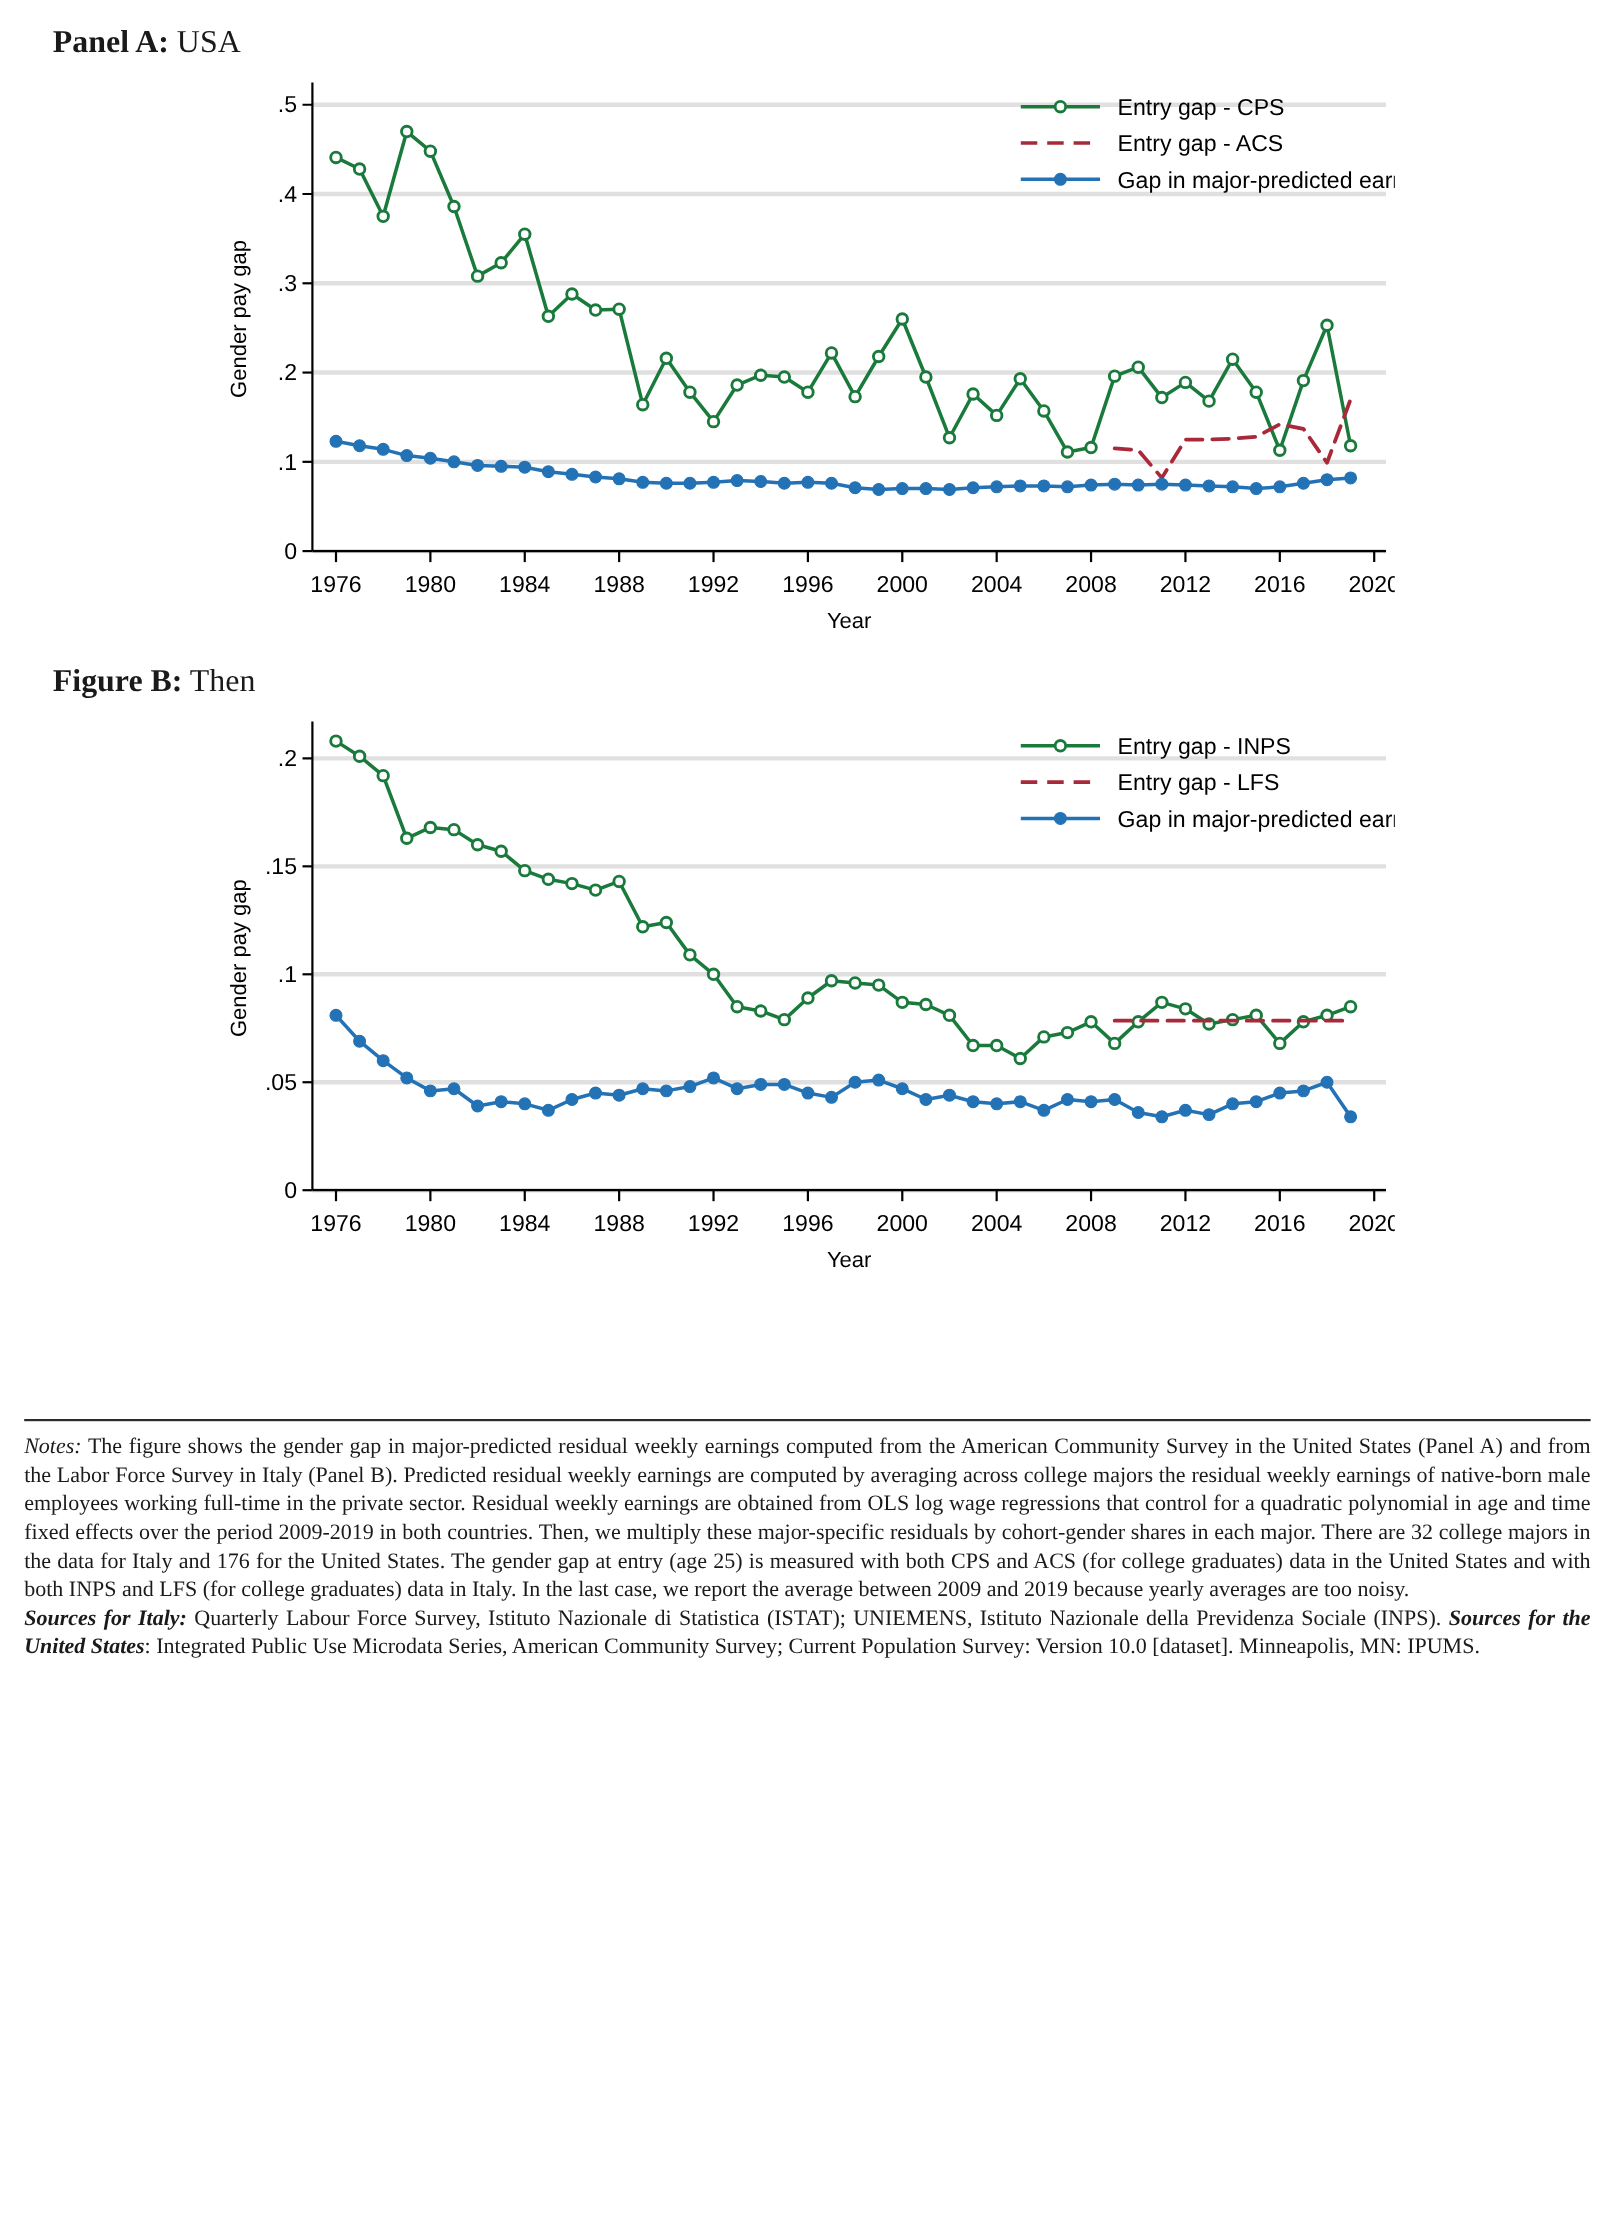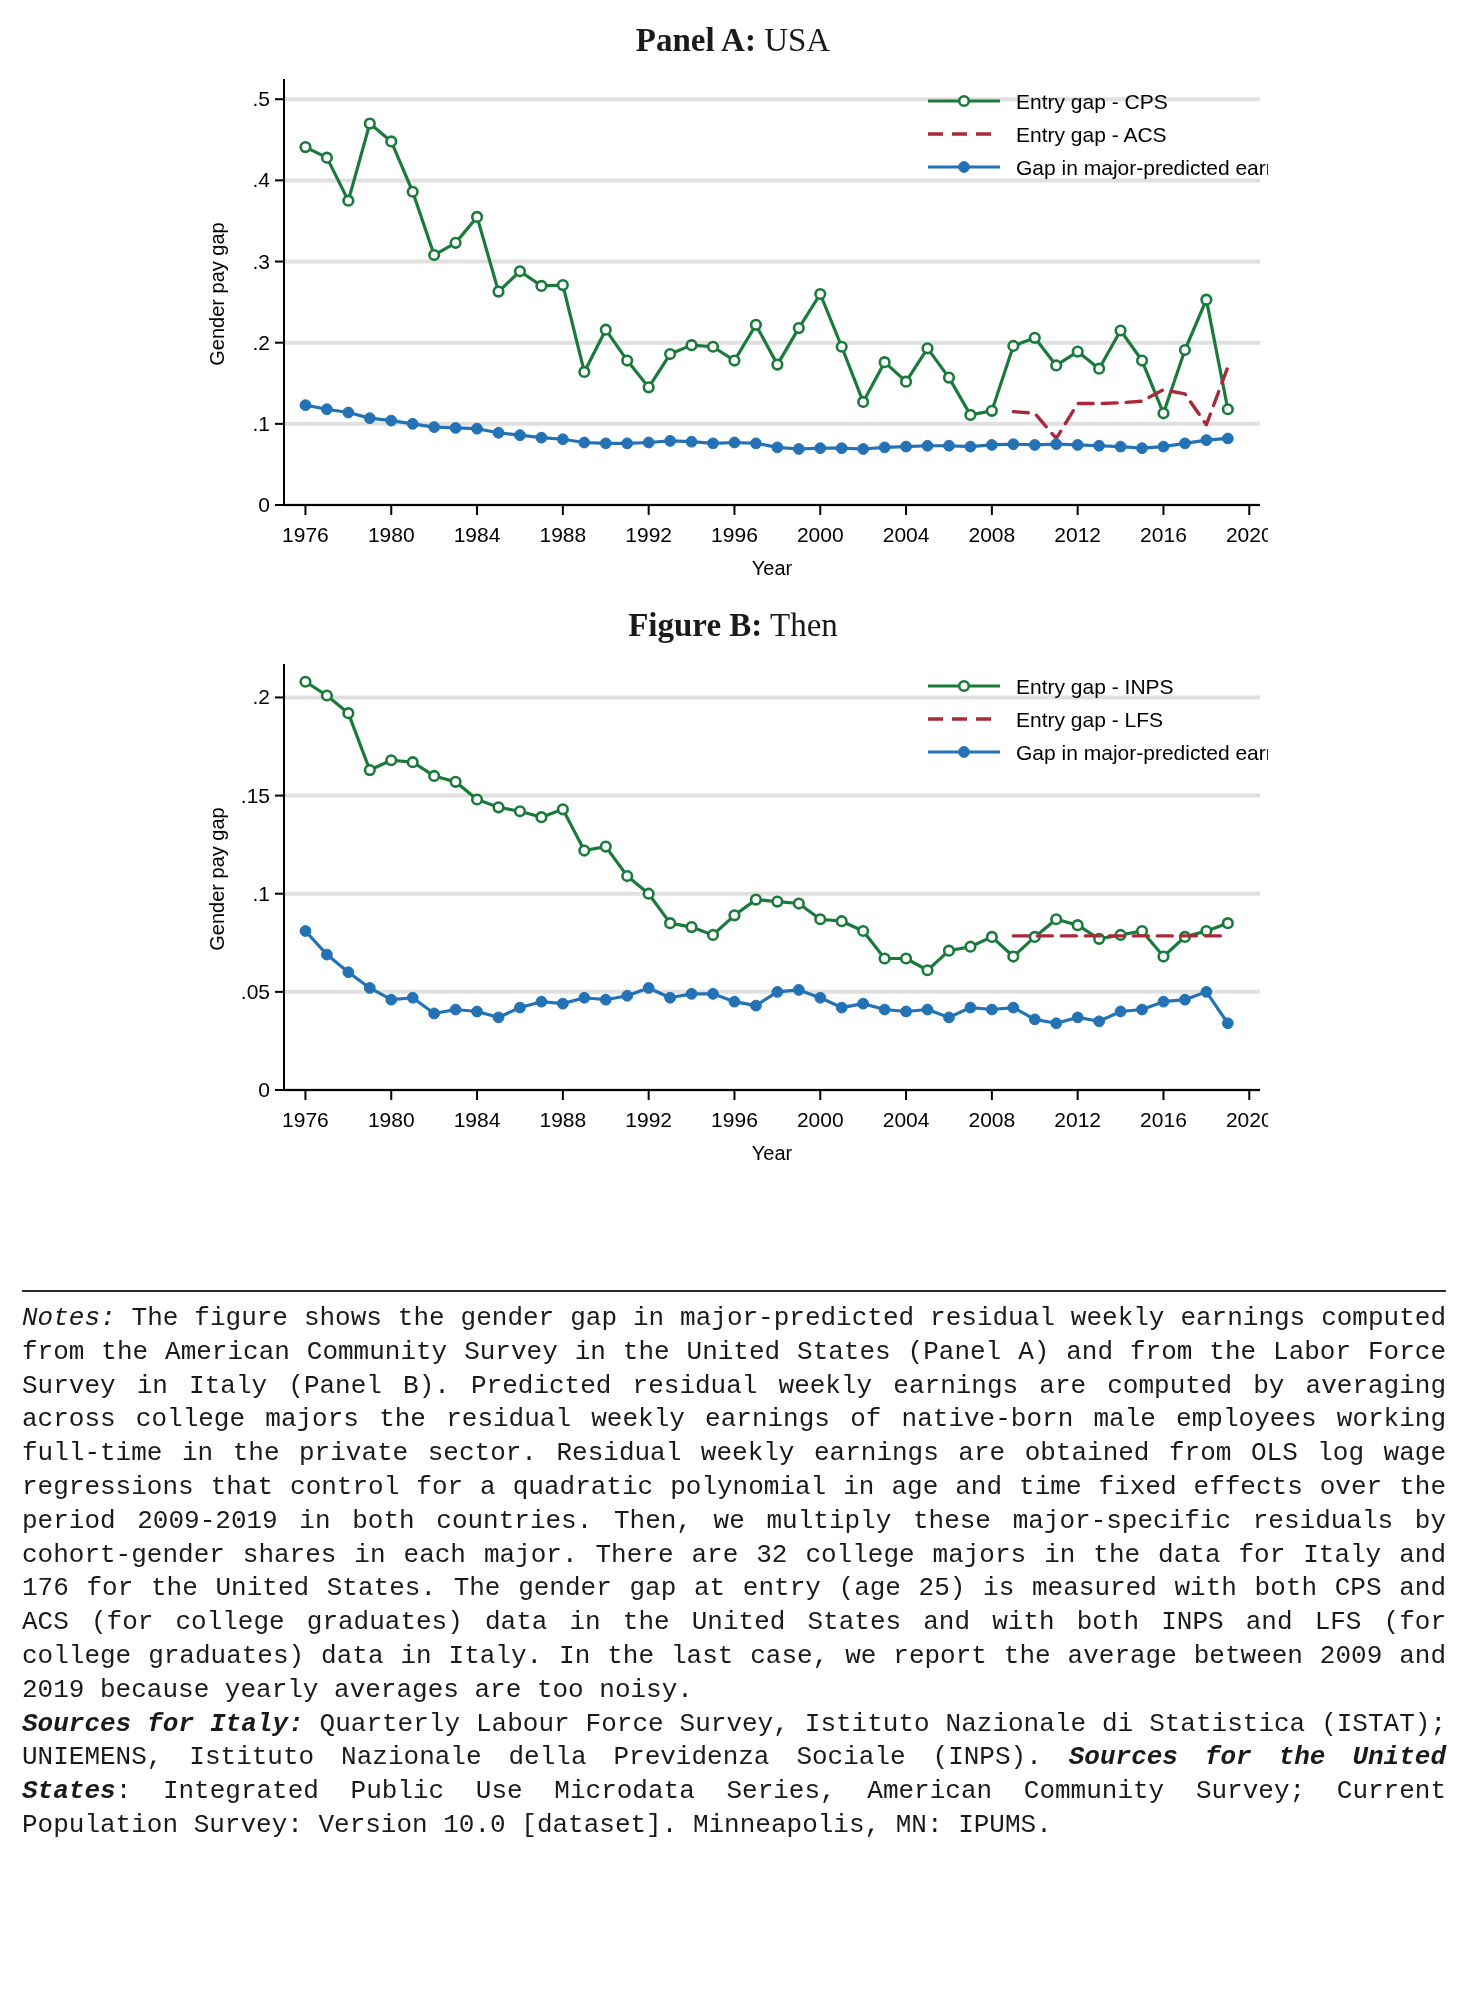--- a/index.html
+++ b/index.html
@@ -2,36 +2,36 @@
 <html><head>
 <meta charset="utf-8">
 <style>
   html,body{margin:0;padding:0;background:#ffffff;}
   body{width:1466px;height:2012px;font-family:"Liberation Serif",serif;color:#1a1a1a;}
   .page{width:1466px;height:2012px;position:relative;box-sizing:border-box;padding:0;}
 
   .fig-title{text-align:center;font-family:"Liberation Serif",serif;font-size:27px;margin:26px 0 0 0;letter-spacing:.1px;}
   .fig-title .bold{font-weight:bold;}
 
-  .panel-title{text-align:center;font-family:"Liberation Serif",serif;font-size:33px;margin:22px 0 6px 0;}
+  .panel-title{text-align:left;font-family:"Liberation Serif",serif;font-size:29px;margin:22px 0 6px 0;padding-left:48px;}
   .panel-title .bold{font-weight:bold;}
 
   .panel{position:relative;width:1070px;margin:0 auto;}
   .panel-a{height:520px;}
   .panel-b{height:520px;}
 
   .plot-wrap{position:relative;width:1070px;}
   svg.plot{display:block;}
   .tick-text{font-family:"Liberation Sans",sans-serif;font-size:21px;fill:#000;}
   .axis-title{font-family:"Liberation Sans",sans-serif;font-size:20px;fill:#000;}
   .legend-text{font-family:"Liberation Sans",sans-serif;font-size:21px;fill:#000;}
 
   .notes{position:absolute;left:22px;top:1268px;width:1424px;}
   .notes-rule{width:1424px;height:2px;background:#2b2b2b;margin:0 0 10px 0;}
-  .notes p{font-family:Liberation Mono, monospace;font-size:26px;line-height:1.30;margin:0 0 0 0;text-align:justify;}
+  .notes p{font-family:Liberation Serif, serif;font-size:20px;line-height:1.30;margin:0 0 0 0;text-align:justify;}
   .notes .it{font-style:italic;}
   .notes .itb{font-style:italic;font-weight:bold;}
 </style>
 </head>
 <body>
 
 <div class="page">
 
 
   <div class="panel-title">

